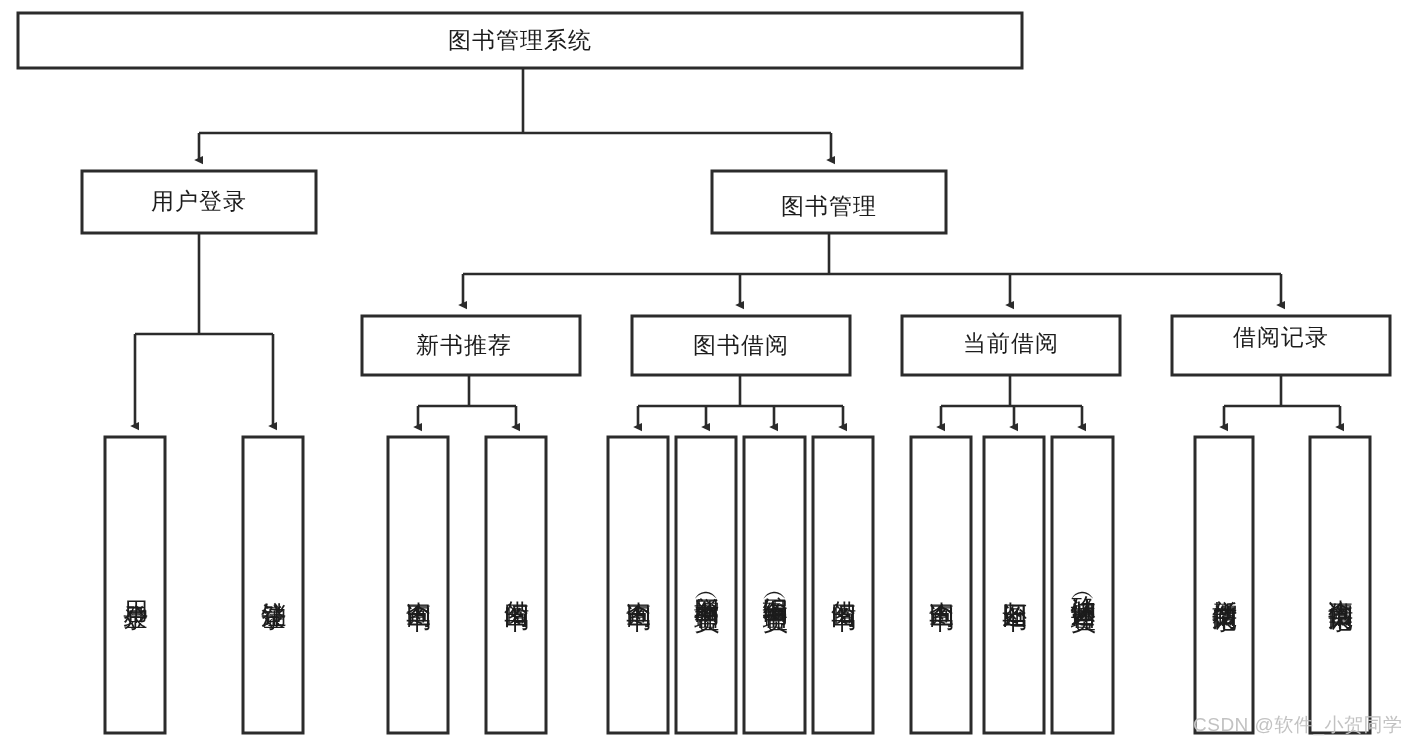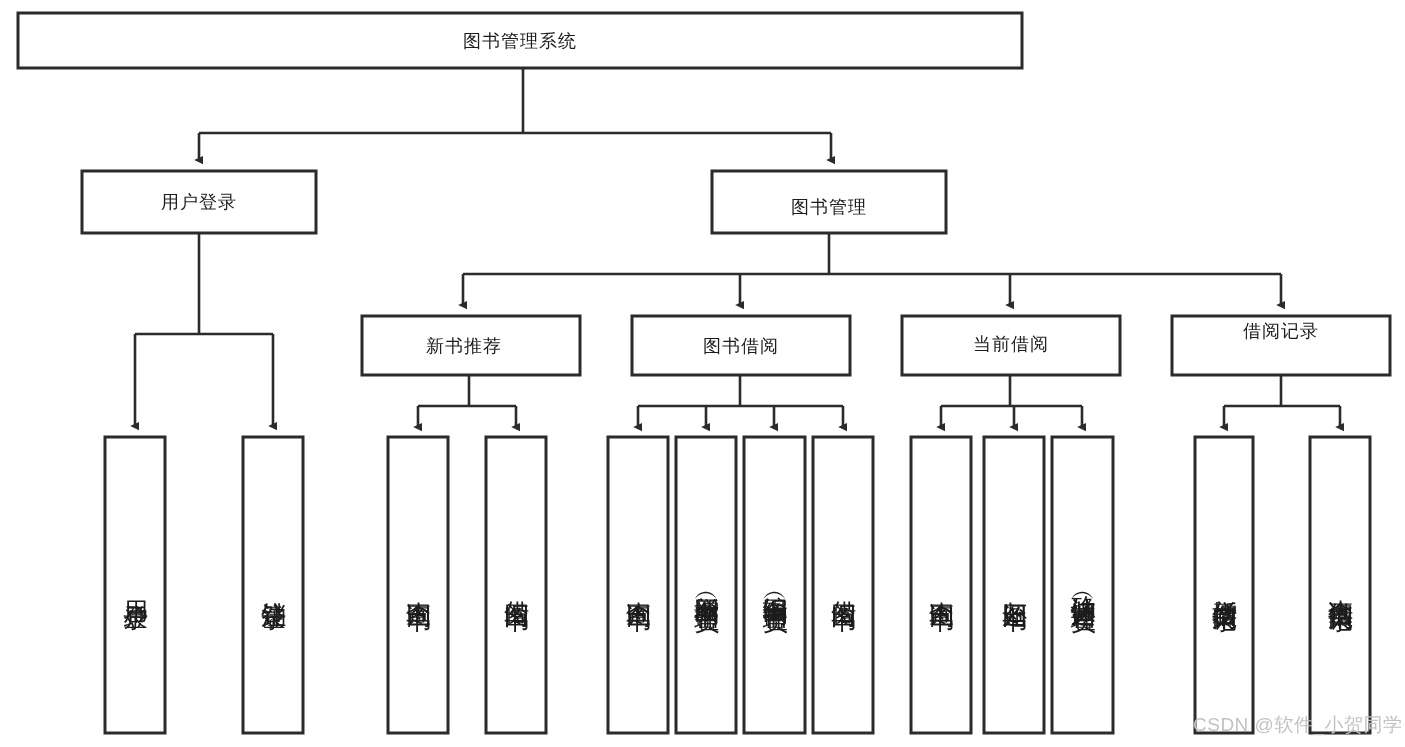--- a/index.html
+++ b/index.html
@@ -41,21 +41,21 @@
     position: absolute;
     box-sizing: border-box;
     display: flex;
     align-items: center;
     justify-content: center;
     color: #1c1c1c;
     pointer-events: none;
     text-align: center;
   }
   .node-label.horiz {
-    font-size: 18px;
+    font-size: 23px;
     line-height: 1.2;
     letter-spacing: 1px;
   }
   .node-label.vert {
     writing-mode: vertical-rl;
     text-orientation: upright;
     font-size: 25px;
     line-height: 1.05;
     letter-spacing: 2px;
     justify-content: center;
@@ -162,21 +162,21 @@
       </g>
   </svg>
 
   <div id="labels-layer">
       <div class="node-label horiz" style="left: 18px; top: 13px; width: 1004px; height: 55px;">图书管理系统</div>
       <div class="node-label horiz" style="left: 82px; top: 171px; width: 234px; height: 62px;">用户登录</div>
       <div class="node-label horiz" style="left: 712px; top: 171px; width: 234px; height: 72px;">图书管理</div>
       <div class="node-label horiz" style="left: 362px; top: 316px; width: 204px; height: 59px;">新书推荐</div>
       <div class="node-label horiz" style="left: 632px; top: 316px; width: 218px; height: 59px;">图书借阅</div>
       <div class="node-label horiz" style="left: 902px; top: 316px; width: 218px; height: 59px; font-family: Liberation Mono, monospace;">当前借阅</div>
-      <div class="node-label horiz" style="left: 1172px; top: 301px; width: 218px; height: 59px;">借阅记录</div>
+      <div class="node-label horiz" style="left: 1172px; top: 308px; width: 218px; height: 59px;">借阅记录</div>
       <div class="node-label vert" style="left: 105px; top: 437px; width: 60px; height: 296px;">用户登录</div>
       <div class="node-label vert" style="left: 243px; top: 437px; width: 60px; height: 296px;">注销登录</div>
       <div class="node-label vert" style="left: 388px; top: 437px; width: 60px; height: 296px;">查询图书</div>
       <div class="node-label vert" style="left: 486px; top: 437px; width: 60px; height: 296px;">借阅图书</div>
       <div class="node-label vert" style="left: 608px; top: 437px; width: 60px; height: 296px;">查询图书</div>
       <div class="node-label vert" style="left: 676px; top: 437px; width: 60px; height: 296px;">新增图书（管理员）</div>
       <div class="node-label vert" style="left: 744px; top: 437px; width: 61px; height: 296px;">编辑图书（管理员）</div>
       <div class="node-label vert" style="left: 813px; top: 437px; width: 60px; height: 296px;">借阅图书</div>
       <div class="node-label vert" style="left: 911px; top: 437px; width: 60px; height: 296px;">查询图书</div>
       <div class="node-label vert" style="left: 984px; top: 437px; width: 60px; height: 296px;">归还图书</div>

